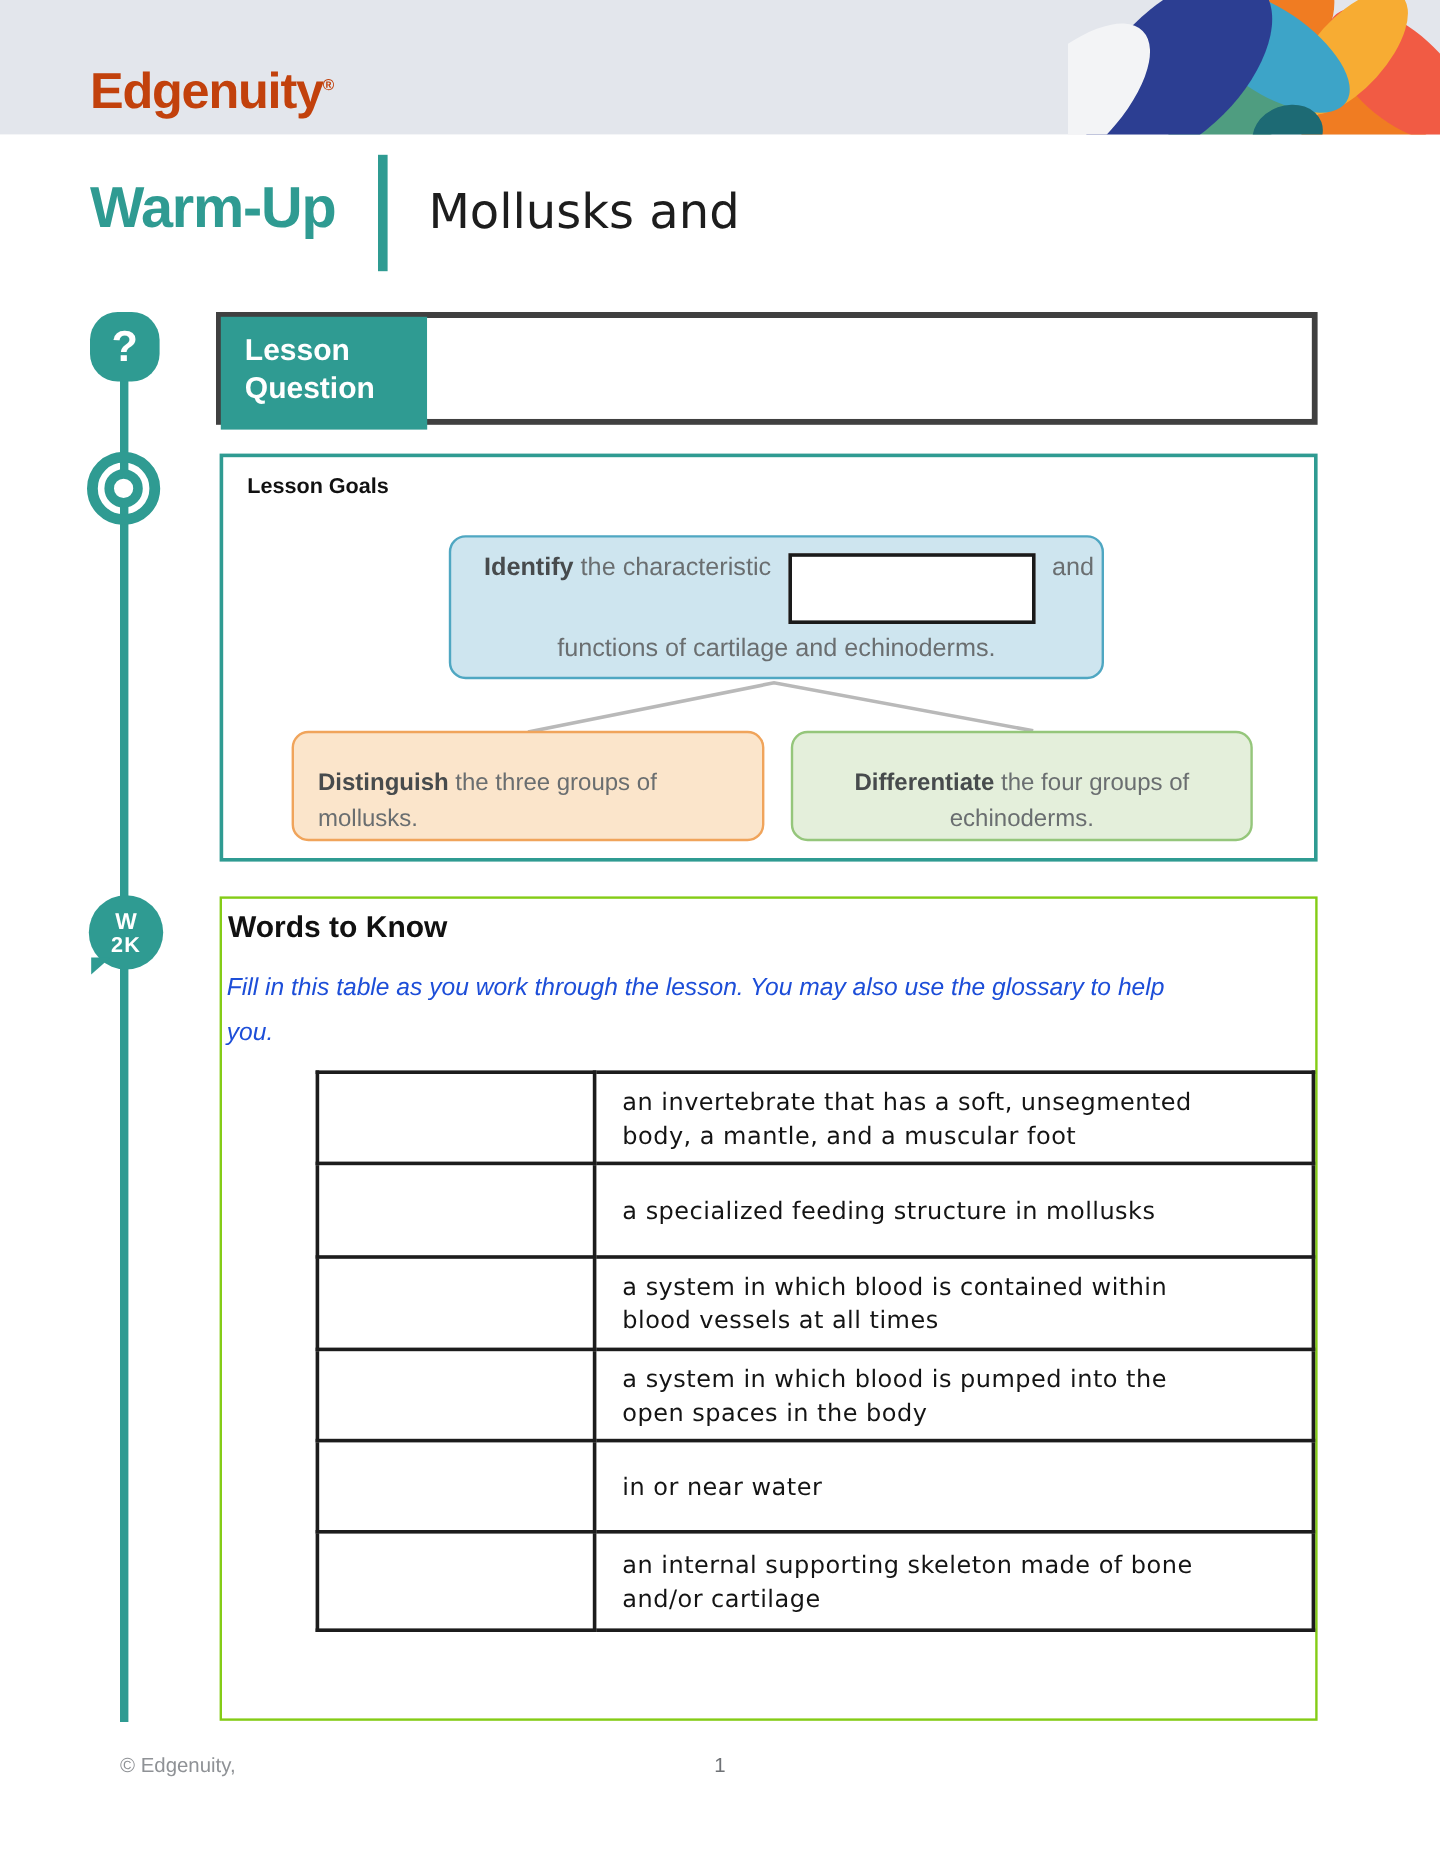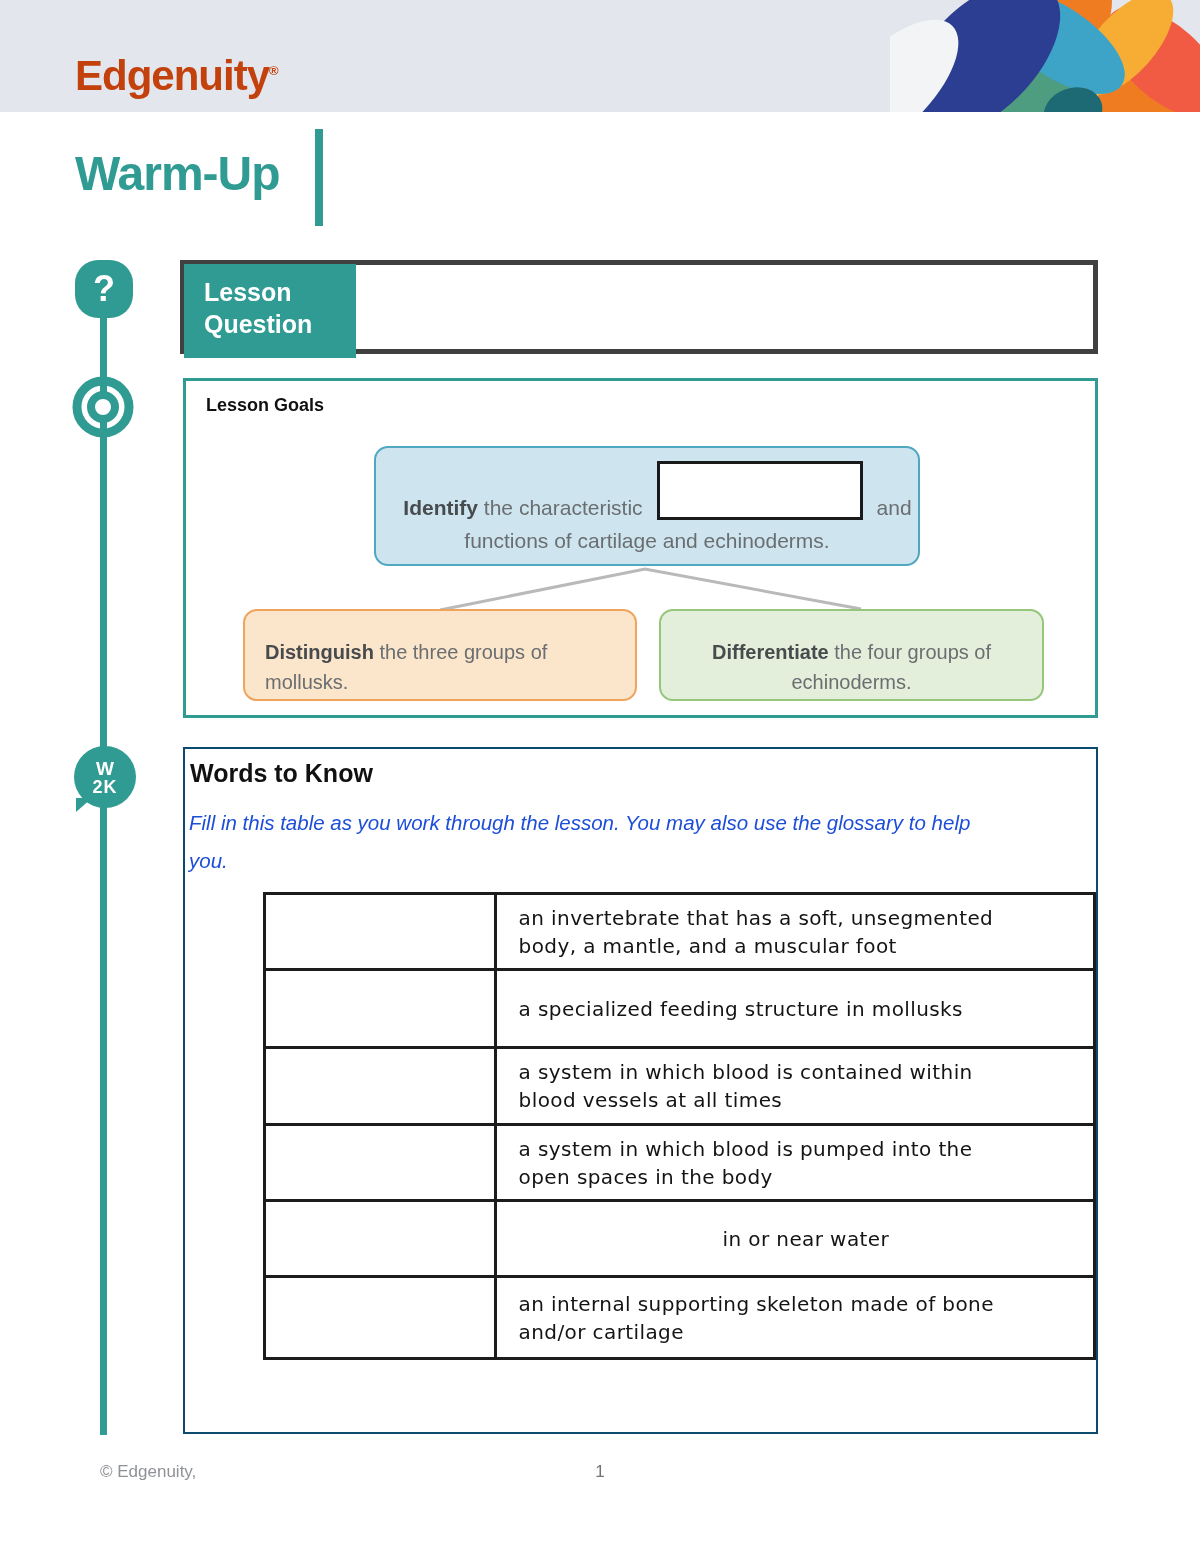--- a/index.html
+++ b/index.html
@@ -32,31 +32,31 @@
   .lq-label{width:172px;background:#2f9b92;color:#fff;font-weight:bold;font-size:25px;line-height:32px;
             padding:12px 0 0 20px;box-sizing:border-box;white-space:pre-line;margin:-1px 0 -1px -1px;height:94px;}
   .lq-answer{flex:1;background:#fff;}
 
   
   .goals{position:absolute;left:183px;top:378px;width:915px;height:340px;border:3px solid #2f9b92;box-sizing:border-box;background:#fff;}
   .goals h2{margin:14px 0 0 20px;font-size:18px;color:#111;}
   .connector{position:absolute;left:0;top:0;width:915px;height:340px;pointer-events:none;}
   .goal-main{position:absolute;left:188px;top:65px;width:546px;height:120px;background:#cee5ef;border:2px solid #4fa7c2;
              border-radius:14px;box-sizing:border-box;color:#6a6e70;font-size:21px;}
-  .goal-main .row1{display:flex;align-items:flex-end;justify-content:center;margin-top:13px;margin-left:21px;}
+  .goal-main .row1{display:flex;align-items:flex-start;justify-content:center;margin-top:13px;margin-left:21px;}
   .goal-main b{color:#474b4d;}
   .blankbox{width:200px;height:53px;background:#fff;border:3px solid #1a1a1a;margin:0 14px;}
   .goal-main .row2{text-align:center;margin-top:9px;}
   .goal-child{position:absolute;border-radius:14px;box-sizing:border-box;font-size:20px;line-height:30px;color:#6a6e70;padding:26px 20px 0 20px;}
   .goal-child b{color:#474b4d;}
   .goal-left{left:57px;top:228px;width:394px;height:92px;background:#fbe5cb;border:2px solid #f0a45b;}
   .goal-right{left:473px;top:228px;width:385px;height:92px;background:#e4efdb;border:2px solid #95c67b;text-align:center;}
 
   
-  .wtk{position:absolute;left:183px;top:747px;width:915px;height:687px;border:2px solid #0c4a6e;box-sizing:border-box;background:#fff;}
+  .wtk{position:absolute;left:183px;top:747px;width:915px;height:687px;border:2px solid #84cc16;box-sizing:border-box;background:#fff;}
   .wtk h2{margin:10px 0 0 5px;font-size:25px;color:#111;}
   .wtk .note{margin:16px 0 0 4px;width:906px;font-size:20.5px;font-style:italic;color:#1d4ed8;line-height:38px;white-space:pre-line;}
   .wtk table{position:absolute;left:42px;top:143px;border-collapse:collapse;table-layout:fixed;margin-left:36px;}
   .wtk td{border:3px solid #1c1c1c;padding:0;vertical-align:middle;}
   .wtk td.term{width:229px;}
   .wtk td.def{width:577px;padding-left:22px;font-family:"DejaVu Sans",sans-serif;font-size:20px;line-height:28px;
               letter-spacing:0.4px;color:#141414;white-space:pre-line;}
 
   .copyright{position:absolute;left:100px;top:1462px;font-size:17px;color:#8f9296;}
   .pagenum{position:absolute;left:0;top:1462px;width:1200px;text-align:center;font-size:17px;color:#6f7276;}
@@ -78,20 +78,21 @@
         <ellipse cx="168" cy="42" rx="77" ry="35" transform="rotate(34 168 42)" fill="#3da4c8"></ellipse>
         <ellipse cx="183" cy="112" rx="30" ry="24" transform="rotate(-20 183 112)" fill="#1d6a74"></ellipse>
         <ellipse cx="92" cy="58" rx="97" ry="53" transform="rotate(-45 92 58)" fill="#2c3e92"></ellipse>
         <ellipse cx="0" cy="88" rx="88" ry="40" transform="rotate(-45 0 88)" fill="#f3f4f6"></ellipse>
       </g>
     </svg>
   </div>
 
   <div class="warmup">Warm-Up</div>
   <div class="titlebar"></div>
+  <div class="lessontitle">Mollusks and</div>
 
   <div class="vline"></div>
   <div class="qicon">
       <span>?</span>
     </div>
   <svg class="target" width="64" height="64">
     <circle cx="32" cy="32" r="26" fill="none" stroke="#2f9b92" stroke-width="9"></circle>
     <circle cx="32" cy="32" r="12" fill="#ffffff" stroke="#2f9b92" stroke-width="8"></circle>
   </svg>
   <div class="w2k">
@@ -145,21 +146,21 @@
       <tr style="height:77px;">
         <td class="term"></td>
         <td class="def">a system in which blood is contained within
 blood vessels at all times</td>
       </tr>
       <tr style="height:76px;">
         <td class="term"></td>
         <td class="def">a system in which blood is pumped into the
 open spaces in the body</td>
       </tr>
-      <tr style="height:76px;text-align:center;">
+      <tr style="height:76px;">
         <td class="term"></td>
         <td class="def">in or near water</td>
       </tr>
       <tr style="height:82px;">
         <td class="term"></td>
         <td class="def">an internal supporting skeleton made of bone
 and/or cartilage</td>
       </tr>
     </tbody>
       </table>

